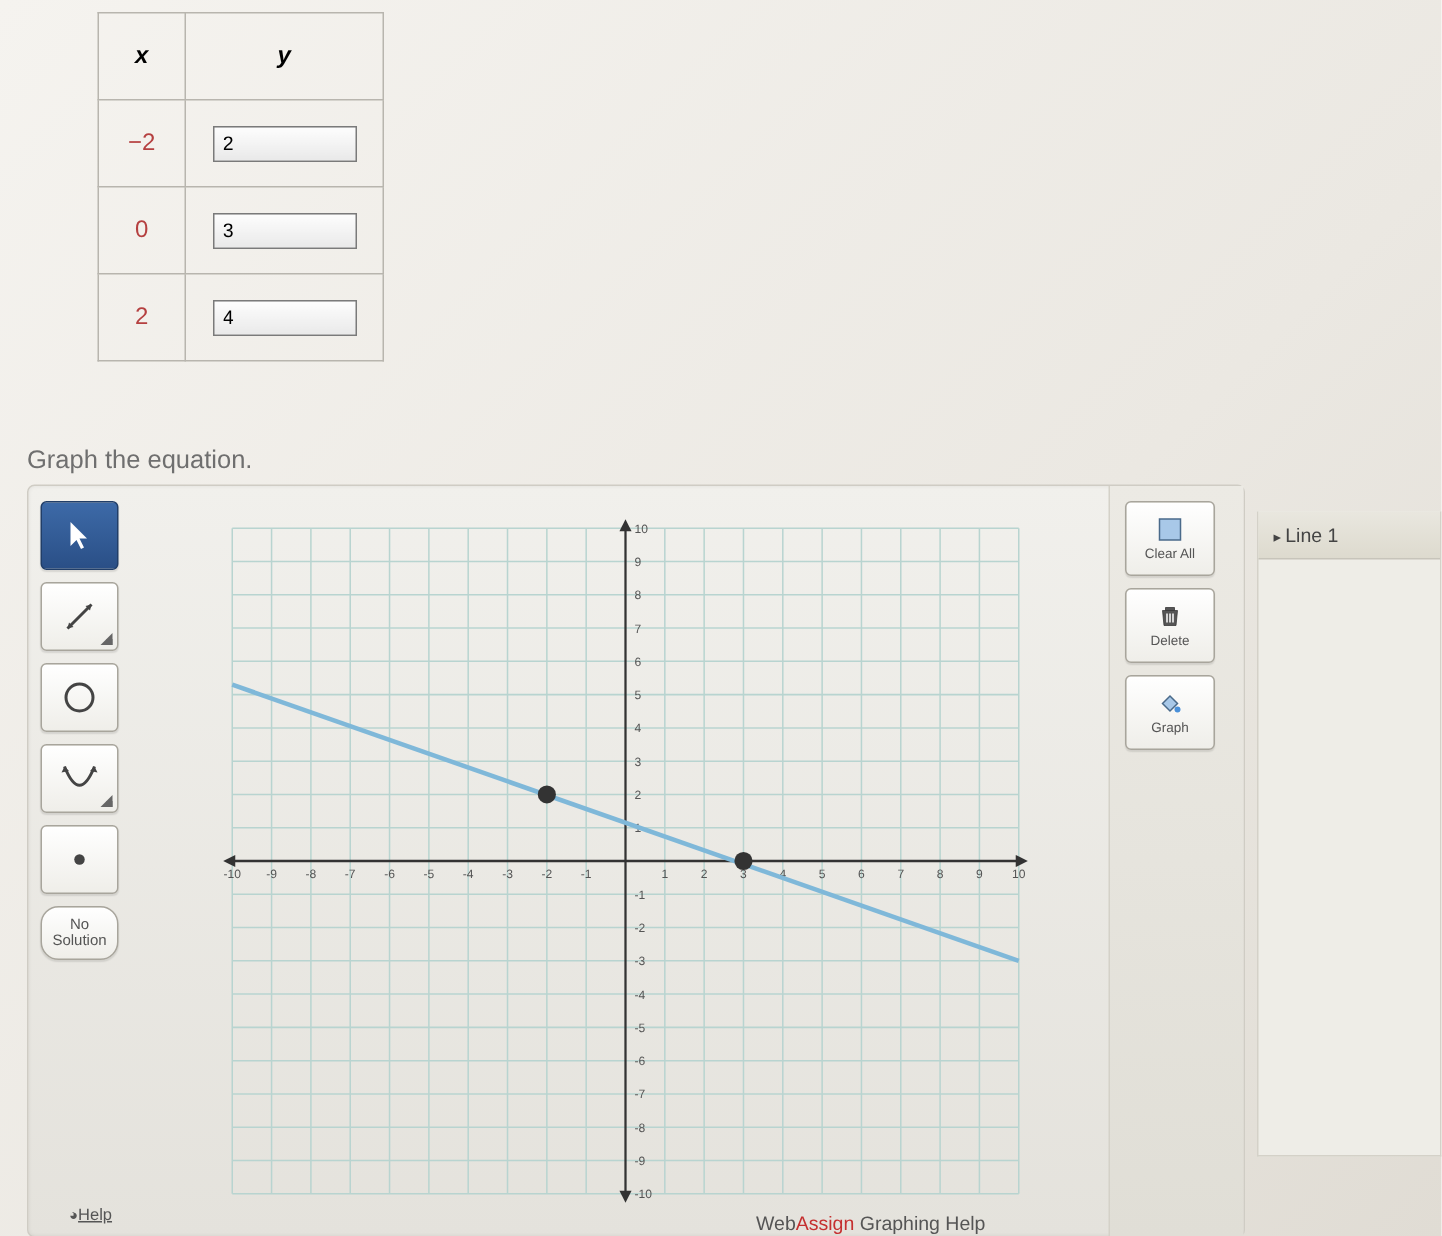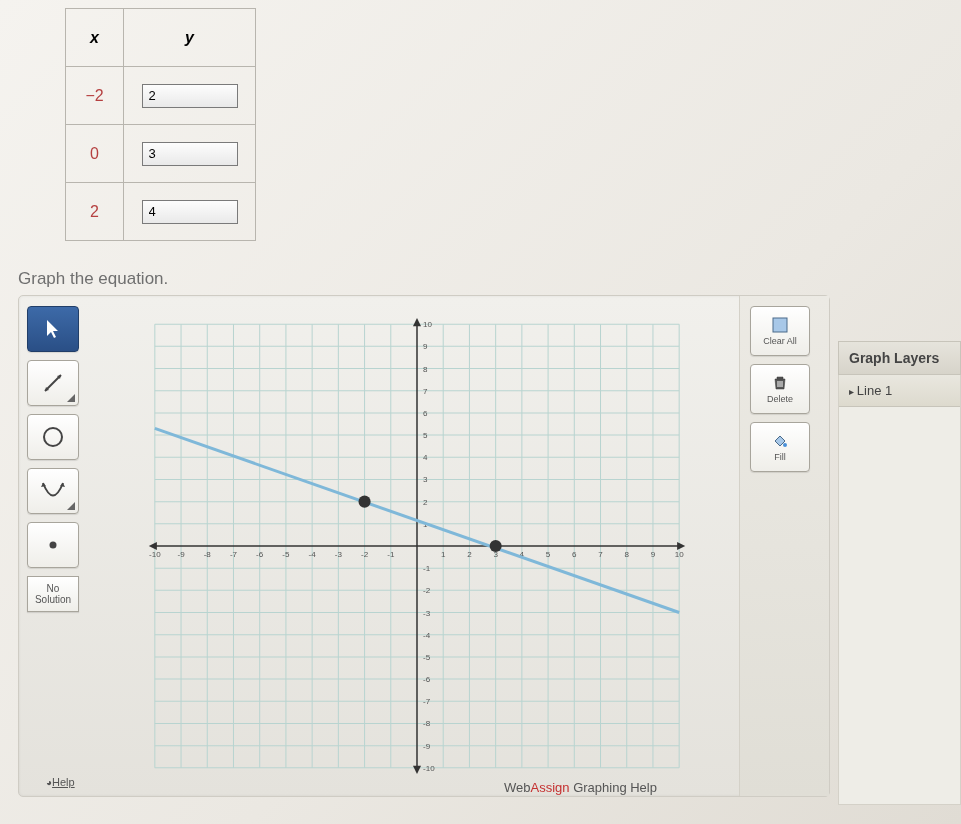--- a/index.html
+++ b/index.html
@@ -33,21 +33,21 @@
       height: 24px;
       border: 1px solid #7a7a7a;
       background: linear-gradient(#fdfdfd,#e9e9e9);
       font-size: 13px;
       padding: 0 6px;
       text-align: left;
     }
     
     .section-title {
       margin-left: 18px;
-      margin-top: 28px;
+      margin-top: 56px;
       font-size: 17px;
       color: #6f6f6f;
     }
     
     
     .grapher {
       margin-left: 18px;
       margin-top: 6px;
       width: 812px;
       height: 502px;
@@ -89,21 +89,21 @@
       position: absolute;
       right: 3px; bottom: 3px;
       border: 4px solid transparent;
       border-bottom-color: #666;
       border-right-color: #666;
     }
     .tool-text-btn {
       width: 52px;
       height: 36px;
       border: 1px solid #a8a59c;
-      border-radius: 0;
+      border-radius: 12px;
       background: linear-gradient(#ffffff,#efeee9);
       display: flex;
       align-items: center;
       justify-content: center;
       font-size: 10px;
       line-height: 11px;
       text-align: center;
       color: #555;
       cursor: pointer;
       box-shadow: 0 1px 1px rgba(0,0,0,0.1);
@@ -374,27 +374,26 @@
         </span>
       <span>Delete</span>
     </div>
     <div class="action-btn">
       <span class="ic">
           <svg width="16" height="16" viewBox="0 0 16 16">
             <path d="M3 8 L8 3 L13 8 L8 13 Z" fill="#a8c8e8" stroke="#4a6a8a"></path>
             <circle cx="13" cy="12" r="2" fill="#4a90d9"></circle>
           </svg>
         </span>
-      <span>Fill</span>
+      <span>Graph</span>
     </div>
   </div>
 
   <div class="footer-text">
     <span class="wa1">Web</span><span class="wa2">Assign</span><span> Graphing Help</span>
   </div>
 </div>
 
 <div class="layers-panel">
-  <div class="layers-header">Graph Layers</div>
   <div class="layers-body">
     <div class="layer-item">Line 1</div>
   </div>
 </div>
 
 </body></html>

